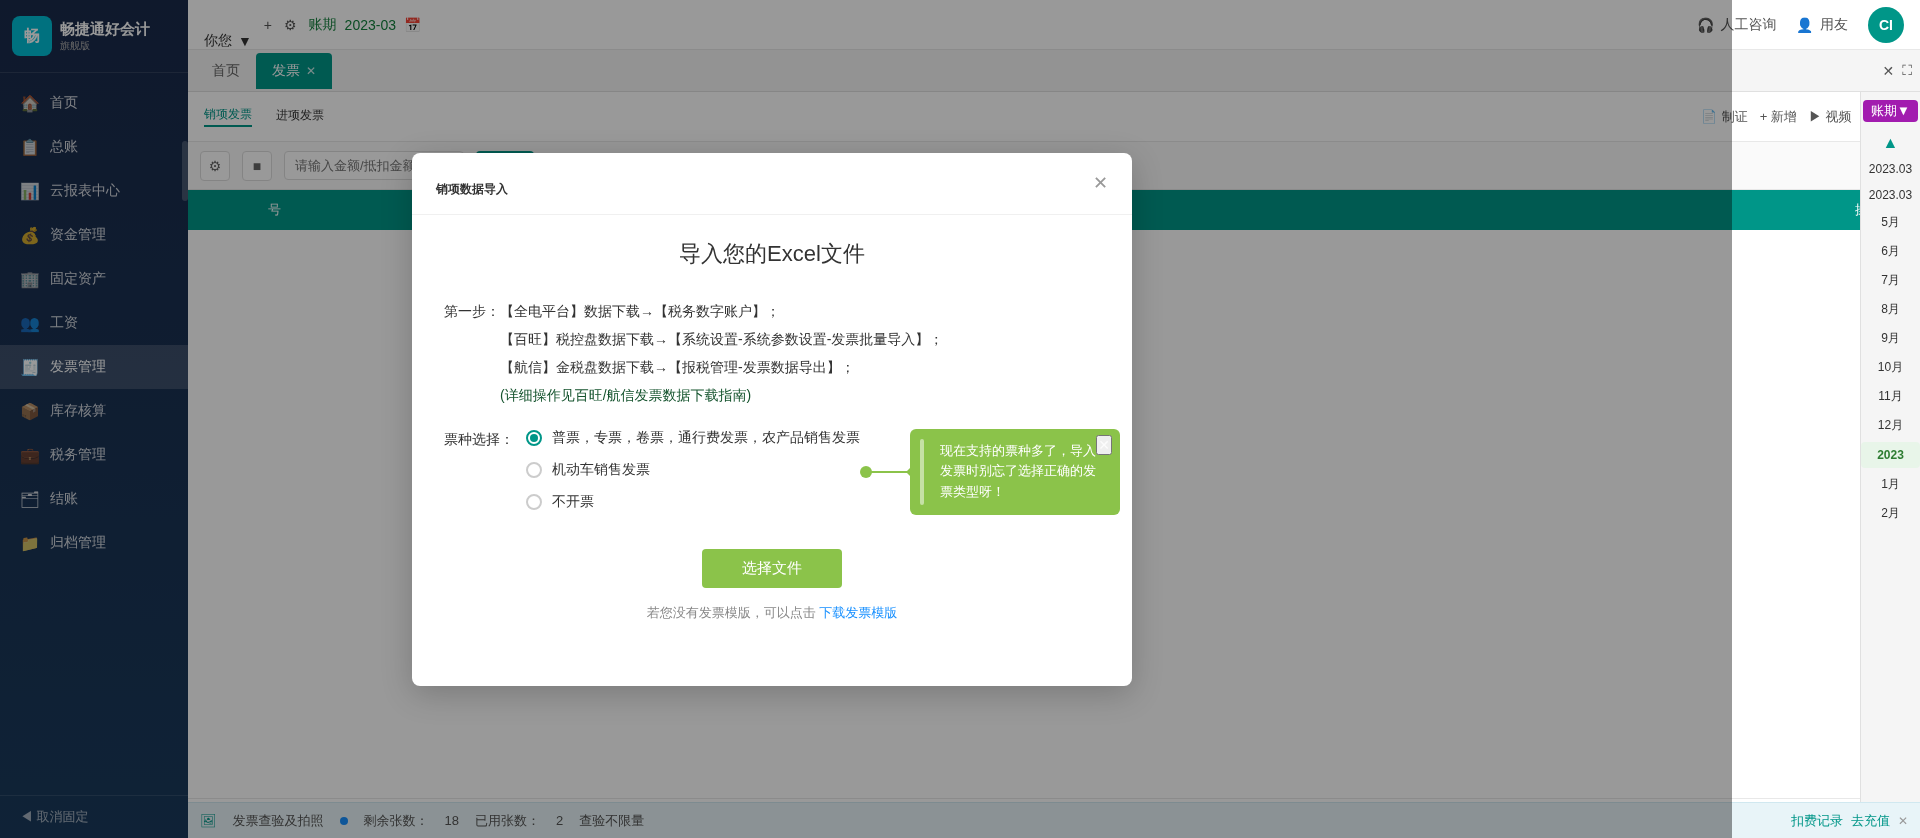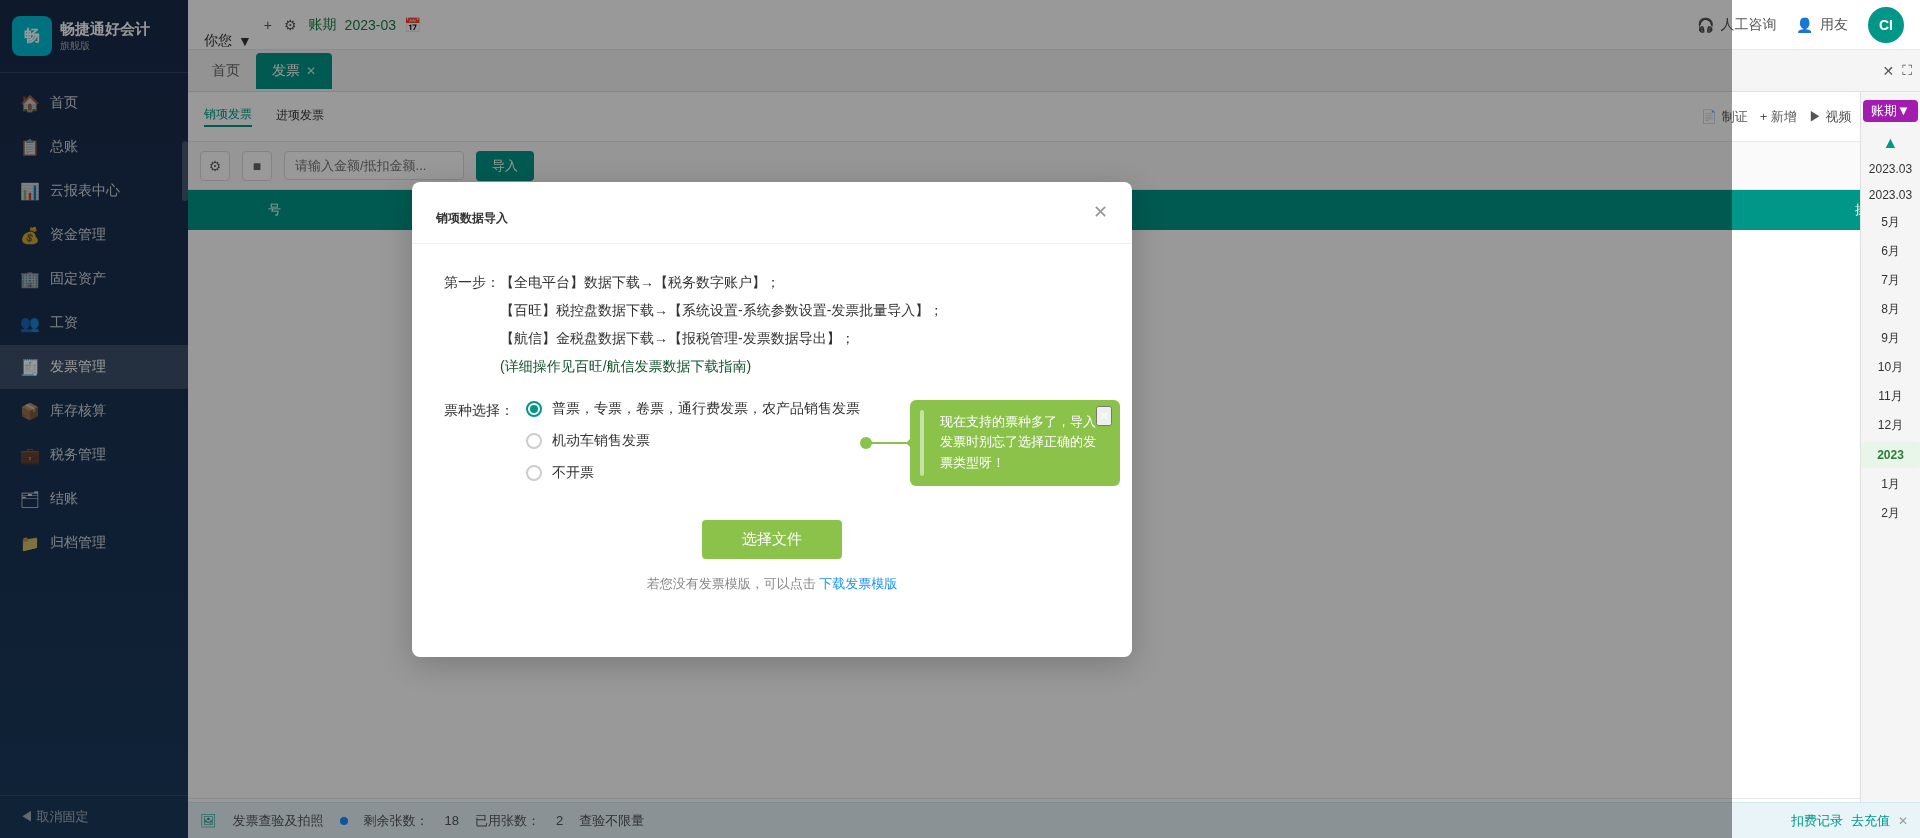--- a/index.html
+++ b/index.html
@@ -445,20 +445,21 @@
   </div>
 </div>
 
 <div class="modal-overlay">
   <div class="modal">
     <div class="modal-header">
       <span class="modal-title">销项数据导入</span>
       <button class="modal-close">✕</button>
     </div>
     <div class="modal-body">
+      <div class="modal-big-title">导入您的Excel文件</div>
 
       <div class="step-block">
         <div style="display:flex; align-items:flex-start; font-size:14px; color:#333; line-height:2;">
           <span style="flex-shrink:0; font-weight:500;">第一步：</span>
           <div>
             <div>【全电平台】数据下载→【税务数字账户】；</div>
             <div>【百旺】税控盘数据下载→【系统设置-系统参数设置-发票批量导入】；</div>
             <div>【航信】金税盘数据下载→【报税管理-发票数据导出】；</div>
             <div>
               <a class="step-link">(详细操作见百旺/航信发票数据下载指南)</a>

